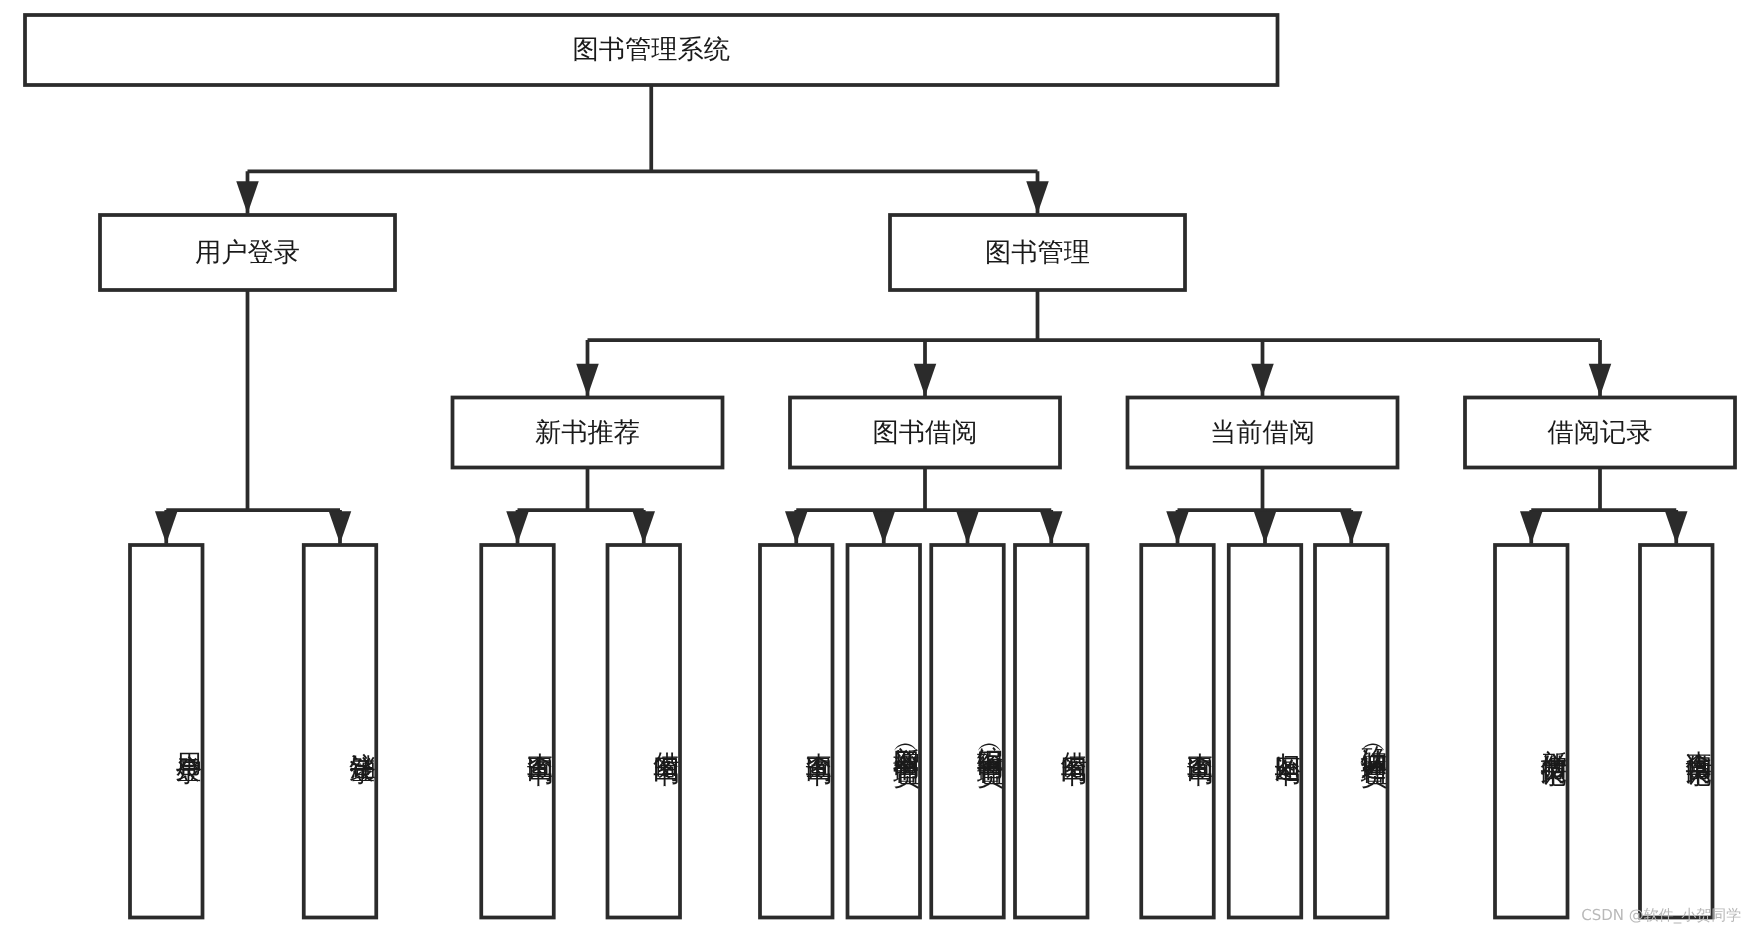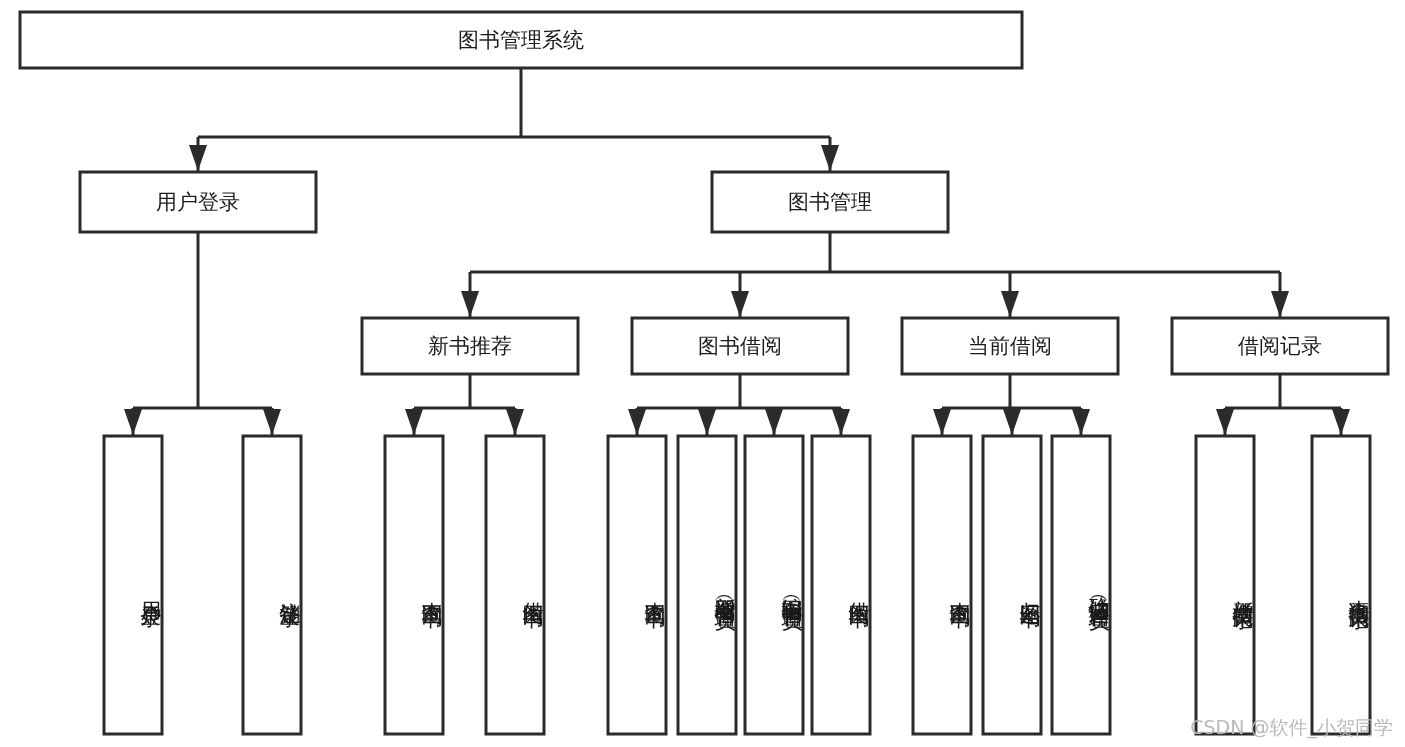--- a/index.html
+++ b/index.html
@@ -62,21 +62,21 @@
     display: flex;
     align-items: flex-start;
     justify-content: center;
     pointer-events: none;
   }
   .watermark {
     position: absolute;
     right: 12px;
     bottom: 6px;
     font-family: "DejaVu Sans", "Liberation Sans", sans-serif;
-    font-size: 19px;
+    font-size: 12px;
     color: #b9b9b9;
     white-space: nowrap;
   }
 </style>
 </head>
 <body>
 
 <div id="diagram-root">
 
   <svg id="flow-svg" viewBox="0 0 1405 747">

